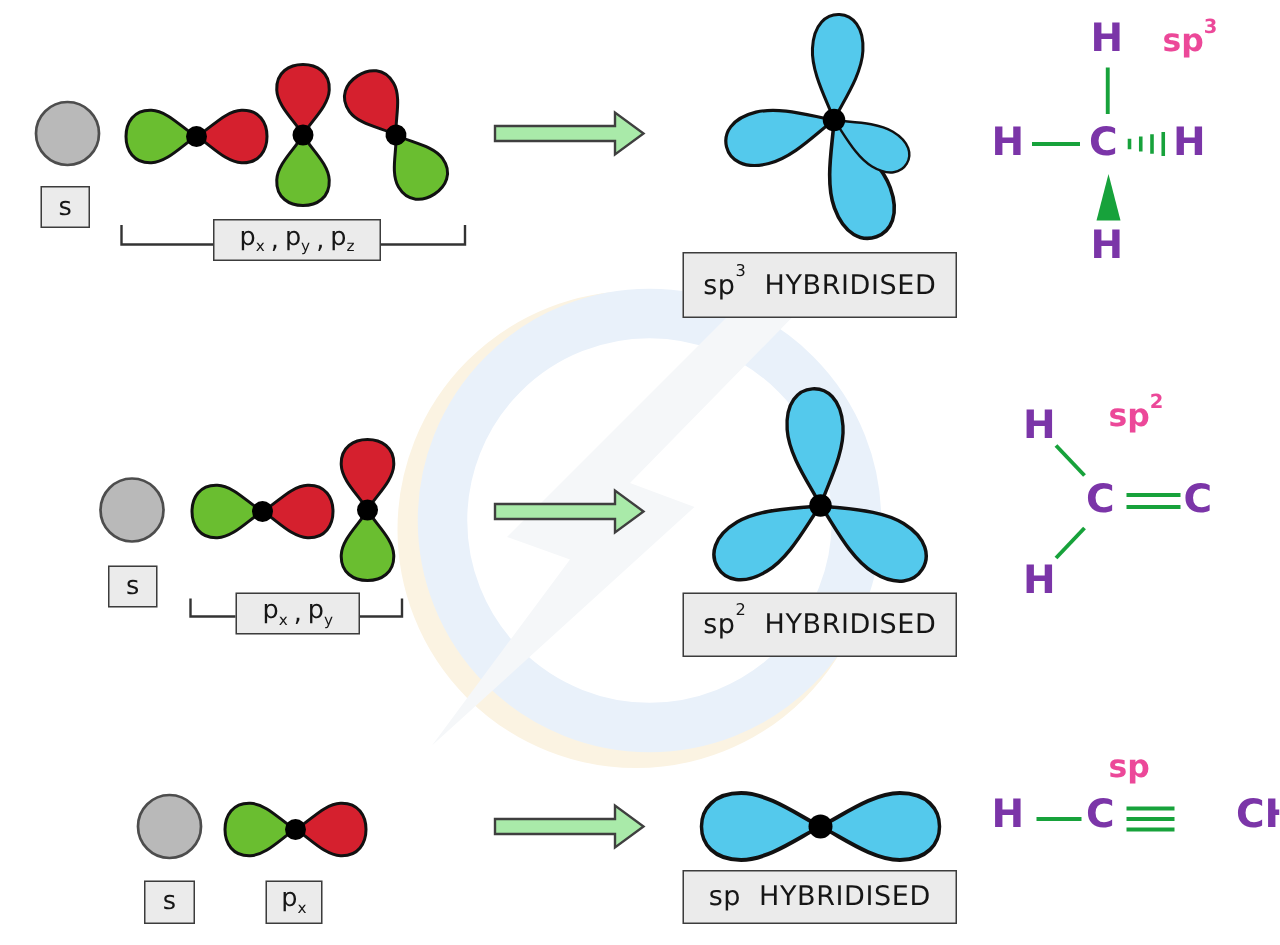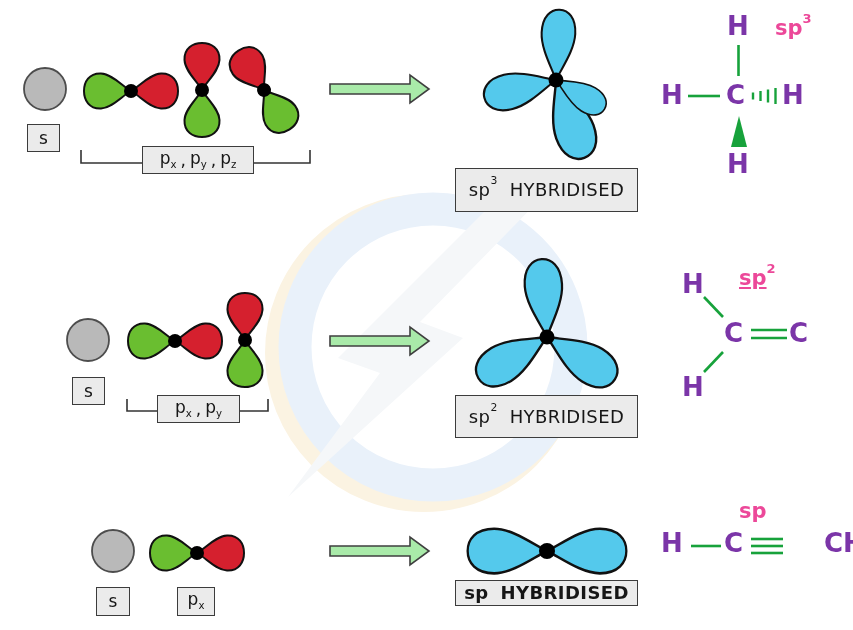--- a/index.html
+++ b/index.html
@@ -173,34 +173,34 @@
   </div>
   <div class="lbox" style="left:157px; top:395px; width:83px; height:28px;">
     <span><span>p</span><sub>x</sub></span>
     <span class="sep">,</span>
     <span><span>p</span><sub>y</sub></span>
   </div>
   <div class="lbox hyb" style="left:455px; top:395px; width:183px; height:43px;">
     <span><span>sp</span><sup>2</sup><span class="word">HYBRIDISED</span></span>
   </div>
   <div>
-    <span class="splabel" style="left:739px; top:266px;text-decoration:underline;"><span>sp</span><sup>2</sup></span>
+    <span class="splabel" style="left:739px; top:266px;"><span>sp</span><sup>2</sup></span>
     <span class="atom" style="left:682px; top:271px;">H</span>
     <span class="atom" style="left:724px; top:320px;">C</span>
     <span class="atom" style="left:789px; top:320px;">C</span>
     <span class="atom" style="left:682px; top:374px;">H</span>
   </div>
 
   <div class="lbox" style="left:96px; top:587px; width:34px; height:29px;">
     <span>s</span>
   </div>
   <div class="lbox" style="left:177px; top:587px; width:38px; height:29px;">
     <span><span>p</span><sub>x</sub></span>
   </div>
-  <div class="lbox hyb" style="left:455px; top:580px; width:183px; height:26px;font-weight:bold;">
+  <div class="lbox hyb" style="left:455px; top:580px; width:183px; height:36px;">
     <span><span>sp</span><span class="word">HYBRIDISED</span></span>
   </div>
   <div>
     <span class="splabel" style="left:739px; top:501px;">sp</span>
     <span class="atom" style="left:661px; top:530px;">H</span>
     <span class="atom" style="left:724px; top:530px;">C</span>
     <span class="atom" style="left:824px; top:530px;">CH</span>
   </div>
 
 </div>

